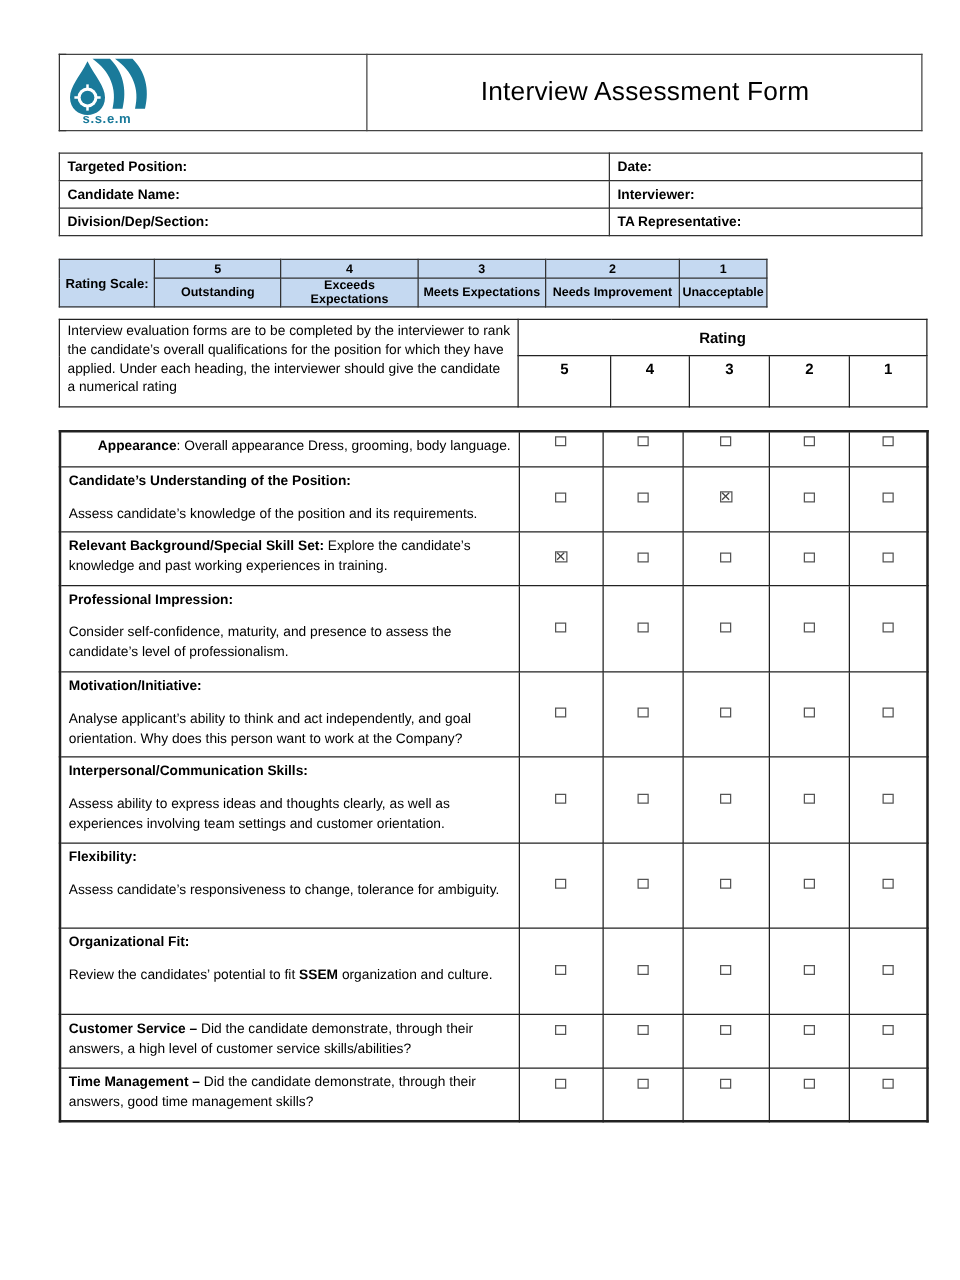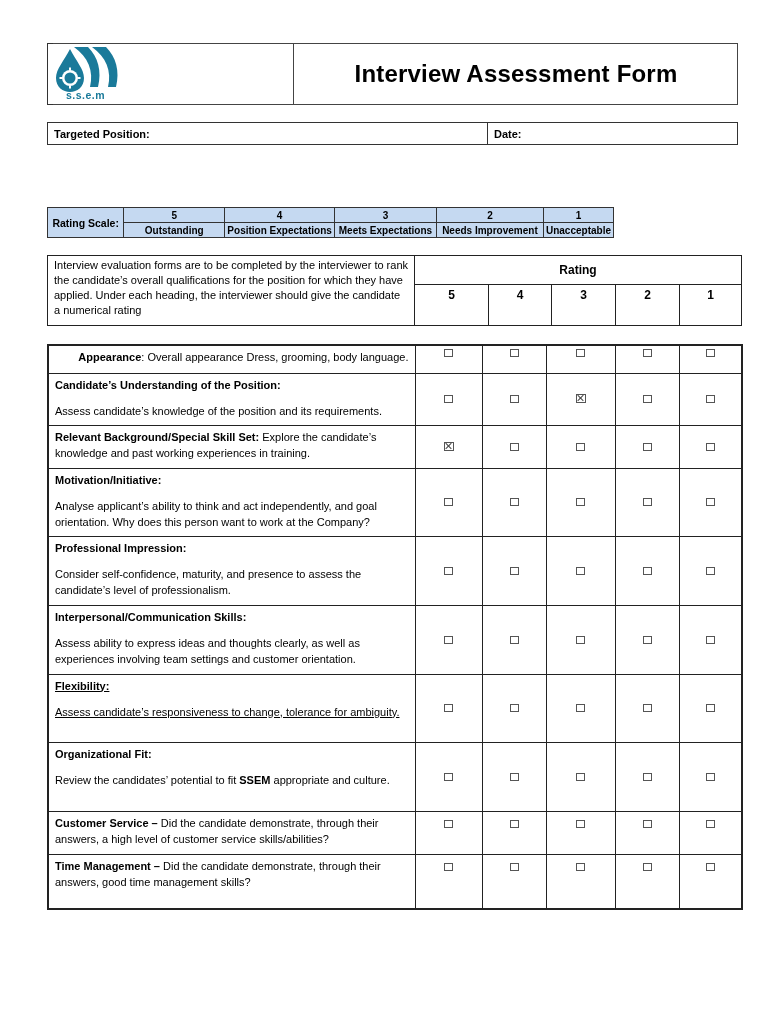--- a/index.html
+++ b/index.html
@@ -4,21 +4,21 @@
 <style>
   * { box-sizing: border-box; margin: 0; padding: 0; }
   body { width: 768px; height: 1024px; background: #ffffff; font-family: "Liberation Sans", sans-serif; color: #000; position: relative; overflow: hidden; }
   .abs { position: absolute; }
 
   
   .hdr { left: 47px; top: 43px; width: 691px; height: 62px; border: 1px solid #444; border-left: none; }
   .hdr-bracket { left: 47px; top: 43px; width: 6px; height: 62px; border-left: 1.5px solid #333; border-top: 1.5px solid #333; border-bottom: 1.5px solid #333; }
   .hdr-div { left: 293px; top: 43px; width: 1px; height: 62px; background: #444; }
   .logo { left: 54px; top: 45px; width: 80px; height: 46px; }
-  .title { left: 294px; top: 43px; width: 444px; height: 62px; display: flex; align-items: center; justify-content: center; font-size: 24px; font-weight: bold; letter-spacing: 0.2px; }
+  .title { left: 294px; top: 43px; width: 444px; height: 62px; display: flex; align-items: center; justify-content: center; font-size: 21px; font-weight: normal; letter-spacing: 0.2px; }
 
   
   table { border-collapse: collapse; }
   .info { left: 47px; top: 122px; width: 691px; }
   .info td { border: 1px solid #333; height: 22px; font-size: 11px; font-weight: bold; padding: 0 6px; }
 
   
   .scale { left: 47px; top: 207px; width: 567px; background: #c5d9f1; }
   .scale td { border: 1px solid #333; font-size: 10px; font-weight: bold; text-align: center; height: 15px; padding: 0 2px; }
   .scale .lbl { font-size: 10.5px; width: 92px; }
@@ -69,36 +69,44 @@
   <div style="position:absolute;left:12px;top:44px;font-size:10.5px;font-weight:bold;color:#1a7a9a;letter-spacing:0.5px;">s.s.e.m</div>
 </div>
 <div class="abs title">Interview Assessment Form</div>
 
 <table class="abs info">
   <tbody>
       <tr>
     <td style="width:440px">Targeted Position:</td>
     <td>Date:</td>
   </tr>
+  <tr>
+    <td>Candidate Name:</td>
+    <td>Interviewer:</td>
+  </tr>
+  <tr>
+    <td>Division/Dep/Section:</td>
+    <td>TA Representative:</td>
+  </tr>
 </tbody>
   </table>
 
 <table class="abs scale">
   <tbody>
       <tr>
     <td class="lbl" rowspan="2">Rating Scale:</td>
     <td style="width:116px">5</td>
     <td style="width:127px">4</td>
     <td style="width:116px">3</td>
     <td style="width:123px">2</td>
     <td>1</td>
   </tr>
   <tr>
     <td>Outstanding</td>
-    <td>Position Expectations</td>
+    <td>Exceeds Expectations</td>
     <td>Meets Expectations</td>
     <td>Needs Improvement</td>
     <td>Unacceptable</td>
   </tr>
 </tbody>
   </table>
 
 <table class="abs intro">
   <tbody>
       <tr>
@@ -149,86 +157,86 @@
       <tr style="height: 43px;">
         <td class="desc">
           <div><b>Relevant Background/Special Skill Set:</b><span> </span><span>Explore the candidate’s knowledge and past working experiences in training.</span></div>
         </td>
         <td class="cb"><span class="chk on"></span></td>
         <td class="cb"><span class="chk"></span></td>
         <td class="cb"><span class="chk"></span></td>
         <td class="cb"><span class="chk"></span></td>
         <td class="cb"><span class="chk"></span></td>
       </tr>
+      <tr style="height: 69px;">
+        <td class="desc">
+          <div><b>Professional Impression:</b></div>
+          <div class="sub">Consider self-confidence, maturity, and presence to assess the candidate’s level of professionalism.</div>
+        </td>
+        <td class="cb"><span class="chk"></span></td>
+        <td class="cb"><span class="chk"></span></td>
+        <td class="cb"><span class="chk"></span></td>
+        <td class="cb"><span class="chk"></span></td>
+        <td class="cb"><span class="chk"></span></td>
+      </tr>
       <tr style="height: 68px;">
         <td class="desc">
           <div><b>Motivation/Initiative:</b></div>
           <div class="sub">Analyse applicant’s ability to think and act independently, and goal orientation.  Why does this person want to work at the Company?</div>
         </td>
         <td class="cb"><span class="chk"></span></td>
         <td class="cb"><span class="chk"></span></td>
         <td class="cb"><span class="chk"></span></td>
         <td class="cb"><span class="chk"></span></td>
         <td class="cb"><span class="chk"></span></td>
       </tr>
       <tr style="height: 69px;">
         <td class="desc">
-          <div><b>Professional Impression:</b></div>
-          <div class="sub">Consider self-confidence, maturity, and presence to assess the candidate’s level of professionalism.</div>
-        </td>
-        <td class="cb"><span class="chk"></span></td>
-        <td class="cb"><span class="chk"></span></td>
-        <td class="cb"><span class="chk"></span></td>
-        <td class="cb"><span class="chk"></span></td>
-        <td class="cb"><span class="chk"></span></td>
-      </tr>
-      <tr style="height: 69px;">
-        <td class="desc">
           <div><b>Interpersonal/Communication Skills:</b></div>
           <div class="sub">Assess ability to express ideas and thoughts clearly, as well as experiences involving team settings and customer orientation.</div>
         </td>
         <td class="cb"><span class="chk"></span></td>
         <td class="cb"><span class="chk"></span></td>
         <td class="cb"><span class="chk"></span></td>
         <td class="cb"><span class="chk"></span></td>
         <td class="cb"><span class="chk"></span></td>
       </tr>
-      <tr style="height: 68px; text-decoration: underline;">
+      <tr style="height: 68px;">
         <td class="desc">
           <div><b>Flexibility:</b></div>
           <div class="sub">Assess candidate’s responsiveness to change, tolerance for ambiguity.</div>
         </td>
         <td class="cb"><span class="chk"></span></td>
         <td class="cb"><span class="chk"></span></td>
         <td class="cb"><span class="chk"></span></td>
         <td class="cb"><span class="chk"></span></td>
         <td class="cb"><span class="chk"></span></td>
       </tr>
       <tr style="height: 69px;">
         <td class="desc">
           <div><b>Organizational Fit:</b></div>
-          <div class="sub"><span>Review the candidates’ potential to fit </span><b>SSEM</b><span> appropriate and culture.</span></div>
+          <div class="sub"><span>Review the candidates’ potential to fit </span><b>SSEM</b><span> organization and culture.</span></div>
         </td>
         <td class="cb"><span class="chk"></span></td>
         <td class="cb"><span class="chk"></span></td>
         <td class="cb"><span class="chk"></span></td>
         <td class="cb"><span class="chk"></span></td>
         <td class="cb"><span class="chk"></span></td>
       </tr>
       <tr style="height: 43px;">
         <td class="desc">
           <div><b>Customer Service –</b><span> </span><span>Did the candidate demonstrate, through their answers, a high level of customer service skills/abilities?</span></div>
         </td>
         <td class="cb" style="vertical-align: top;"><span class="chk" style="margin-top: 8px;"></span></td>
         <td class="cb" style="vertical-align: top;"><span class="chk" style="margin-top: 8px;"></span></td>
         <td class="cb" style="vertical-align: top;"><span class="chk" style="margin-top: 8px;"></span></td>
         <td class="cb" style="vertical-align: top;"><span class="chk" style="margin-top: 8px;"></span></td>
         <td class="cb" style="vertical-align: top;"><span class="chk" style="margin-top: 8px;"></span></td>
       </tr>
-      <tr style="height: 55px;">
+      <tr style="height: 43px;">
         <td class="desc">
           <div><b>Time Management –</b><span> </span><span>Did the candidate demonstrate, through their answers, good time management skills?</span></div>
         </td>
         <td class="cb" style="vertical-align: top;"><span class="chk" style="margin-top: 8px;"></span></td>
         <td class="cb" style="vertical-align: top;"><span class="chk" style="margin-top: 8px;"></span></td>
         <td class="cb" style="vertical-align: top;"><span class="chk" style="margin-top: 8px;"></span></td>
         <td class="cb" style="vertical-align: top;"><span class="chk" style="margin-top: 8px;"></span></td>
         <td class="cb" style="vertical-align: top;"><span class="chk" style="margin-top: 8px;"></span></td>
       </tr>
     </tbody>

